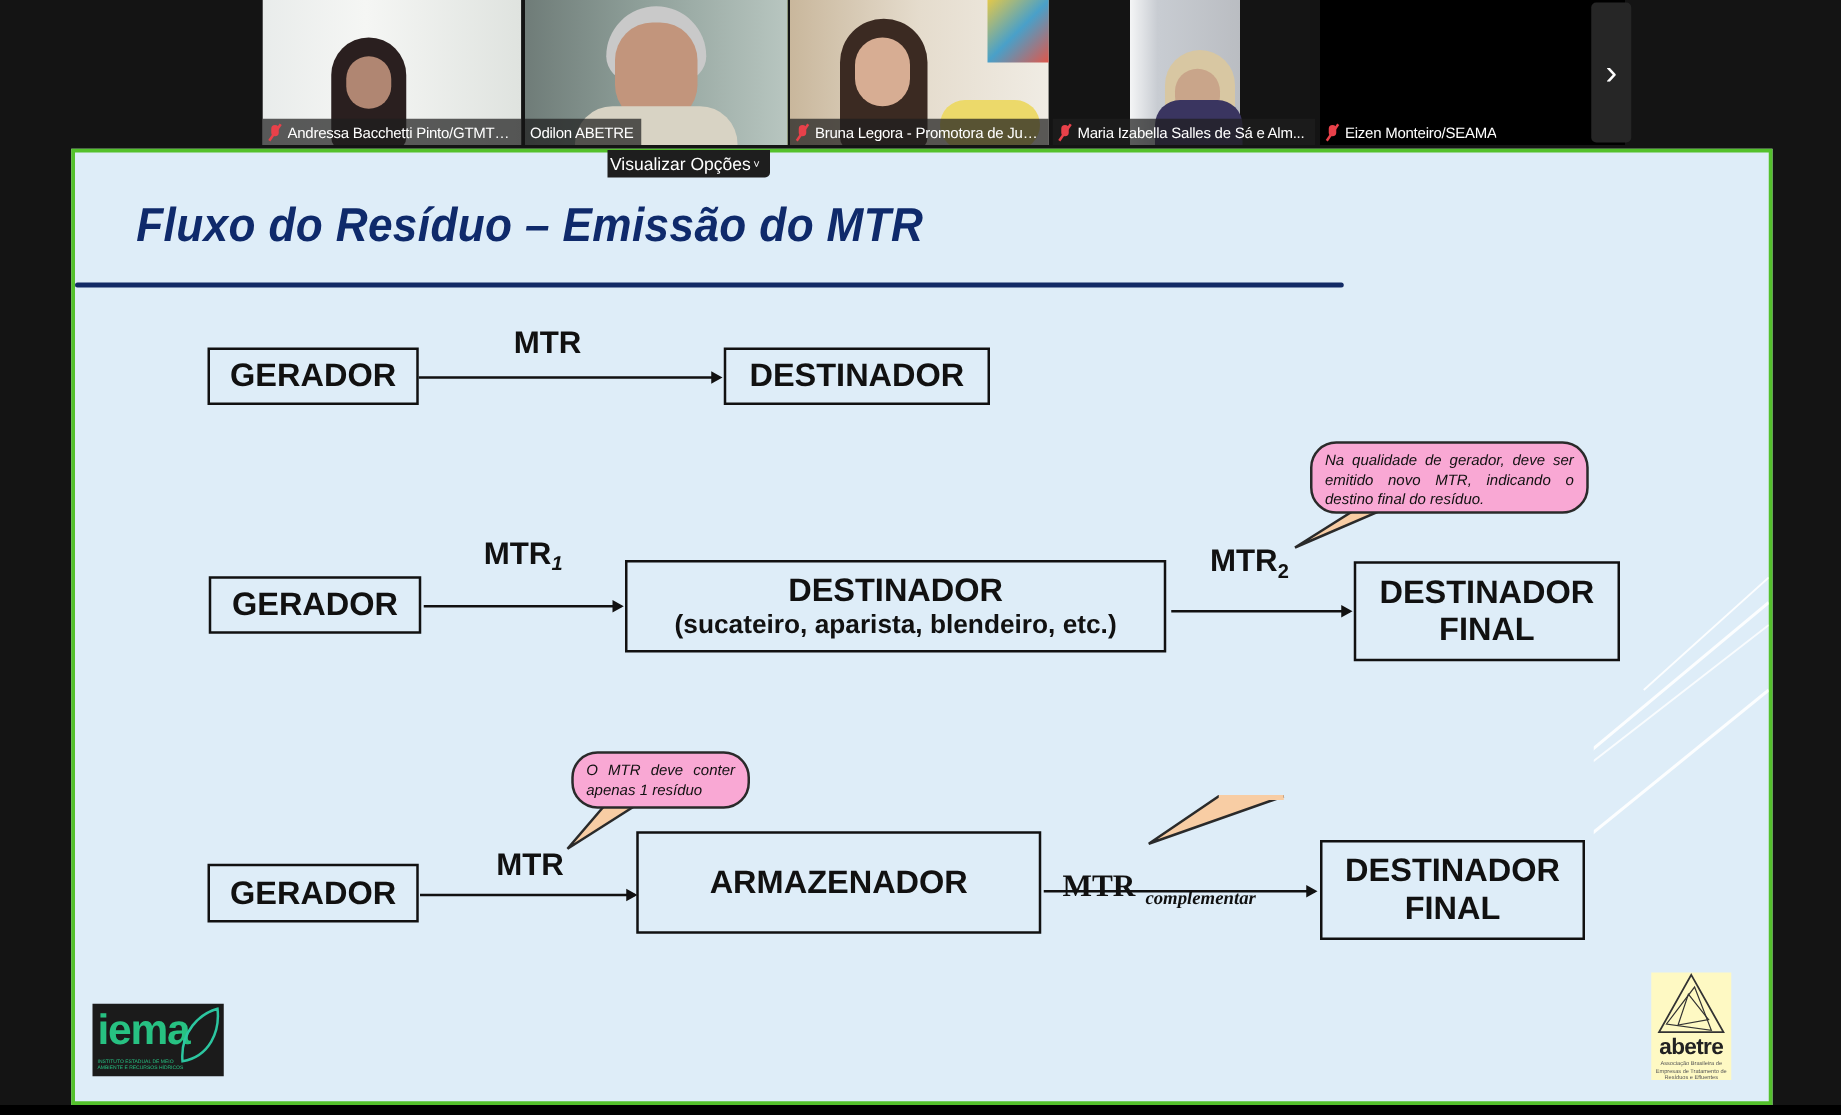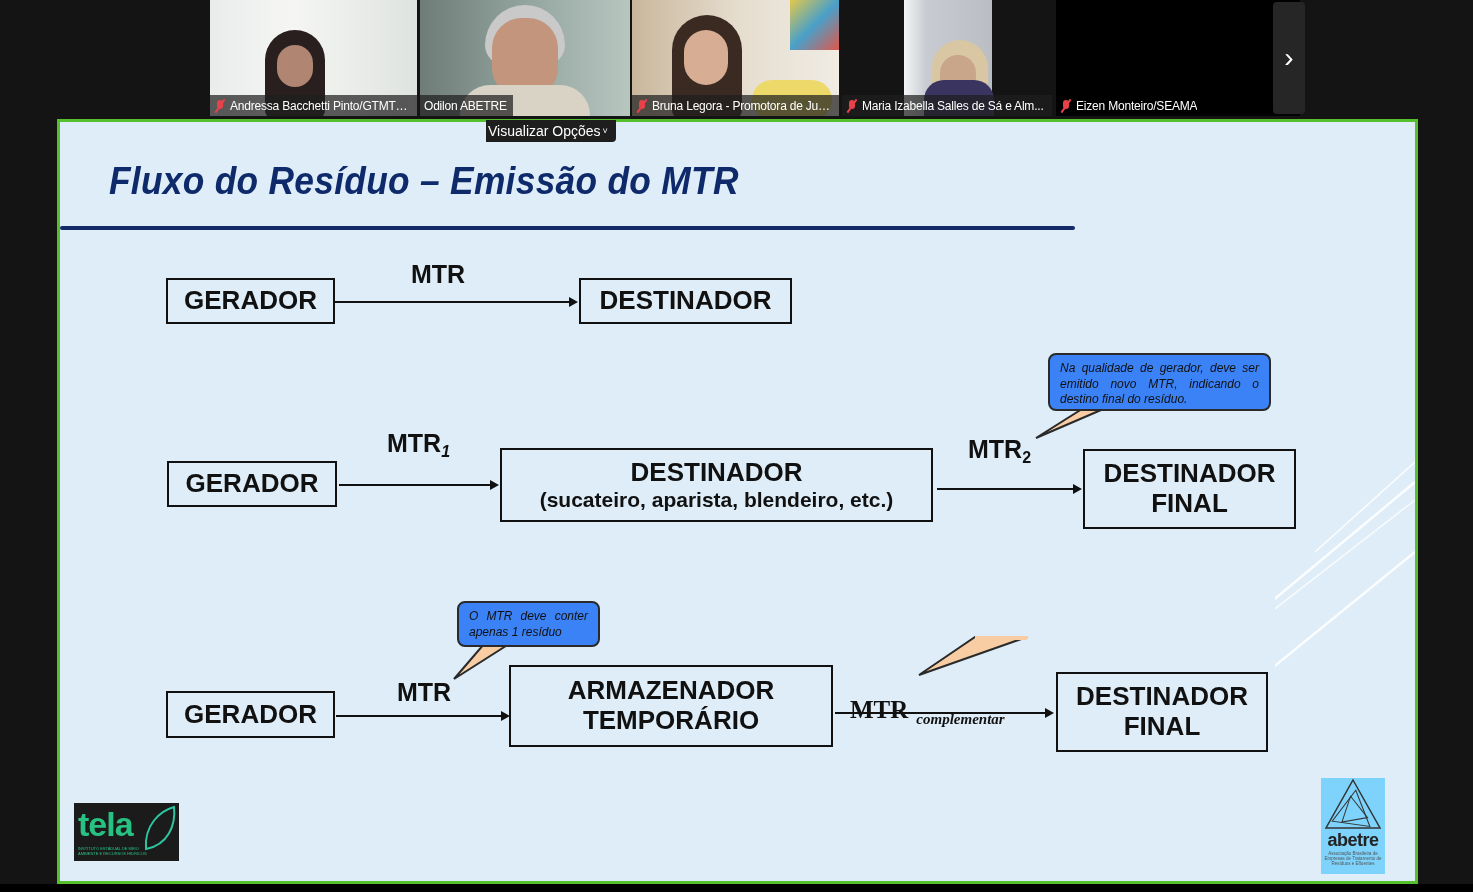--- a/index.html
+++ b/index.html
@@ -35,29 +35,29 @@
   .box { position: absolute; border: 2px solid #111; display: flex; flex-direction: column; align-items: center; justify-content: center; font-weight: bold; color: #111; text-align: center; line-height: 1.15; background: transparent; }
   .box .l1 { font-size: 26px; }
   .box .l2 { font-size: 21px; }
   .label { position: absolute; font-weight: bold; color: #111; font-size: 25px; white-space: nowrap; }
   .label sub { font-size: 16px; font-style: italic; vertical-align: -5px; }
   .label .small { font-size: 15px; font-style: italic; margin-left: 8px; vertical-align: -6px; }
 
   .arrow { position: absolute; height: 2px; background: #111; }
   .arrow::after { content: ""; position: absolute; right: -2px; top: -4px; border-left: 9px solid #111; border-top: 5px solid transparent; border-bottom: 5px solid transparent; }
 
-  .bubble { position: absolute; background: #3b82f6; border: 2px solid #2a2a2a; border-radius: 8px; font-size: 12px; font-style: italic; color: #111; padding: 6px 10px; line-height: 1.3; text-align: justify; }
+  .bubble { position: absolute; background: #f9a8d4; border: 2px solid #2a2a2a; border-radius: 21px; font-size: 12px; font-style: italic; color: #111; padding: 6px 10px; line-height: 1.3; text-align: justify; }
   .tail { position: absolute; overflow: visible; }
 
   .deco { position: absolute; right: 0; top: 330px; width: 140px; height: 340px; }
 
   .logo-iema { position: absolute; left: 14px; top: 681px; width: 105px; height: 58px; background: #1b1b1b; color: #1fb37a; font-weight: bold; }
   .logo-iema .word { position: absolute; left: 4px; top: 2px; font-size: 34px; letter-spacing: -1px; color: #27c182; }
   .logo-iema .sub { position: absolute; left: 4px; bottom: 4px; font-size: 4px; color: #27c182; line-height: 1.2; font-weight: normal; }
-  .logo-abetre { position: absolute; left: 1261px; top: 656px; width: 64px; height: 96px; background: #7dd3fc; display: flex; flex-direction: column; align-items: center; }
+  .logo-abetre { position: absolute; left: 1261px; top: 656px; width: 64px; height: 86px; background: #fef9c3; display: flex; flex-direction: column; align-items: center; }
   .logo-abetre .word { font-size: 18px; font-weight: bold; color: #222; margin-top: -2px; letter-spacing: -0.5px; }
   .logo-abetre .sub { font-size: 4.5px; color: #555; text-align: center; line-height: 1.15; }
 
   .bottom-bar { position: absolute; left: 0; top: 884px; width: 1473px; height: 8px; background: #000; }
 </style>
 </head>
 <body>
 
 <div class="stage">
 
@@ -171,21 +171,20 @@
     </svg>
     <div class="bubble" style="left:988px;top:231px;width:223px;height:58px;">Na qualidade de gerador, deve ser emitido novo MTR, indicando o destino final do resíduo.</div>
 
     <div class="box" style="left:106px;top:569px;width:169px;height:47px;">
       <span class="l1">GERADOR</span>
     </div>
     <div class="label" style="left:337px;top:556px;">MTR</div>
     <div class="arrow" style="left:276px;top:593px;width:172px;"></div>
     <div class="box" style="left:449px;top:543px;width:324px;height:82px;">
       <span class="l1">ARMAZENADOR</span>
-      <span class="l1">TEMPORÁRIO</span>
     </div>
     <svg class="tail" style="left:390px;top:515px;" width="90" height="50" viewBox="0 0 90 50">
       <polygon points="40,0 70,0 4,42" fill="#f8cda4" stroke="#2a2a2a" stroke-width="2"></polygon>
       <line x1="40" y1="1" x2="70" y2="1" stroke="#f8cda4" stroke-width="4"></line>
     </svg>
     <div class="bubble" style="left:397px;top:479px;width:143px;height:46px;">O MTR deve conter apenas 1 resíduo</div>
 
     <div class="label" style="left:790px;top:574px;font-family:Liberation Serif, serif;">
       <span>MTR</span><span class="small">complementar</span>
     </div>
@@ -193,21 +192,21 @@
     <div class="box" style="left:996px;top:550px;width:212px;height:80px;">
       <span class="l1">DESTINADOR</span>
       <span class="l1">FINAL</span>
     </div>
     <svg class="tail" style="left:855px;top:515px;" width="130" height="45" viewBox="0 0 130 45">
       <polygon points="60,0 112,0 4,38" fill="#f8cda4" stroke="#2a2a2a" stroke-width="2"></polygon>
       <line x1="60" y1="1" x2="112" y2="1" stroke="#f8cda4" stroke-width="4"></line>
     </svg>
 
     <div class="logo-iema">
-      <span class="word">tela</span>
+      <span class="word">iema</span>
       <svg style="position:absolute;left:68px;top:2px;" width="36" height="50" viewBox="0 0 36 50">
         <path d="M4 44 C 2 20, 18 6, 32 2 C 34 20, 26 40, 4 44 Z" fill="none" stroke="#2cc6a0" stroke-width="2"></path>
       </svg>
       <span class="sub" style="width:70px;">INSTITUTO ESTADUAL DE MEIO AMBIENTE E RECURSOS HÍDRICOS</span>
     </div>
     <div class="logo-abetre">
       <svg width="58" height="54" viewBox="0 0 58 54">
         <polygon points="29,2 56,50 2,50" fill="none" stroke="#333" stroke-width="1.5"></polygon>
         <polygon points="29,12 48,46 10,46" fill="none" stroke="#333" stroke-width="1" transform="rotate(8 29 32)"></polygon>
         <polygon points="29,18 42,42 16,42" fill="none" stroke="#333" stroke-width="1" transform="rotate(-10 29 32)"></polygon>

